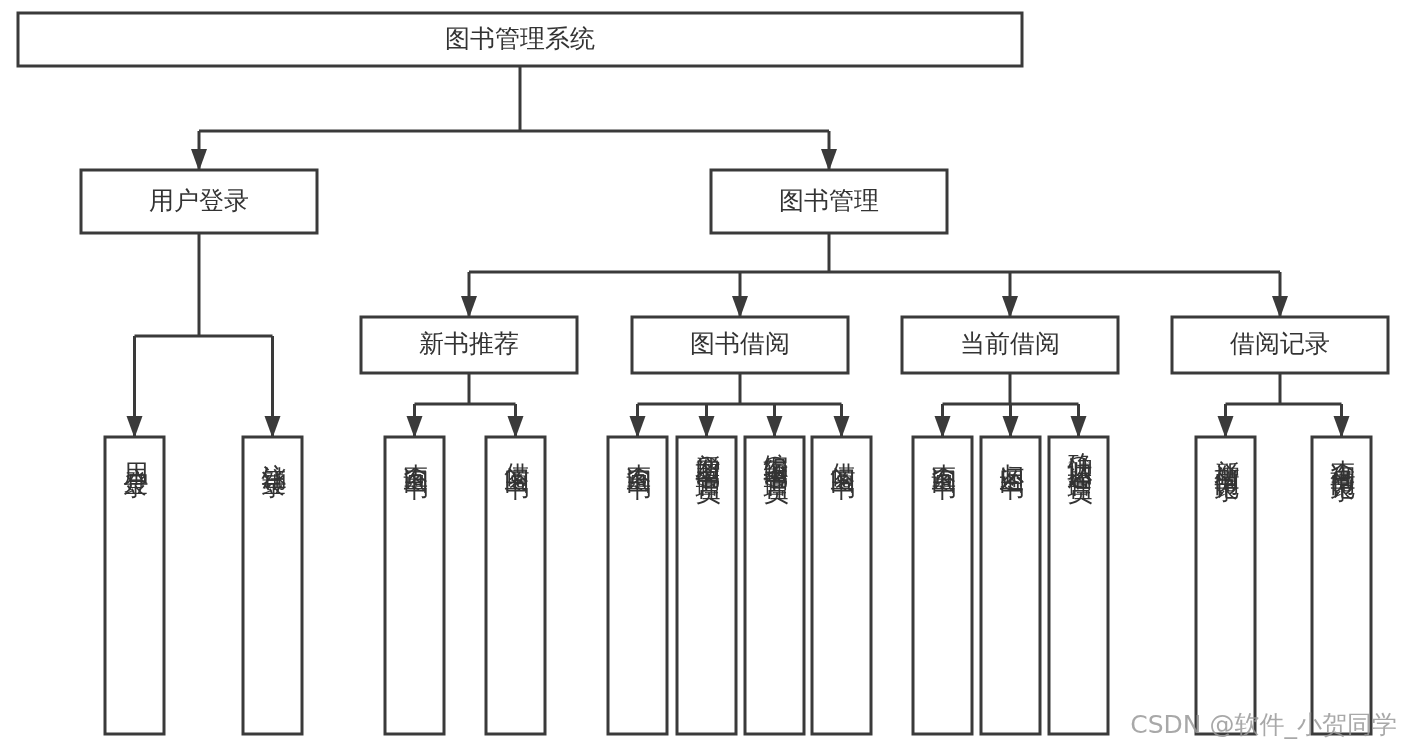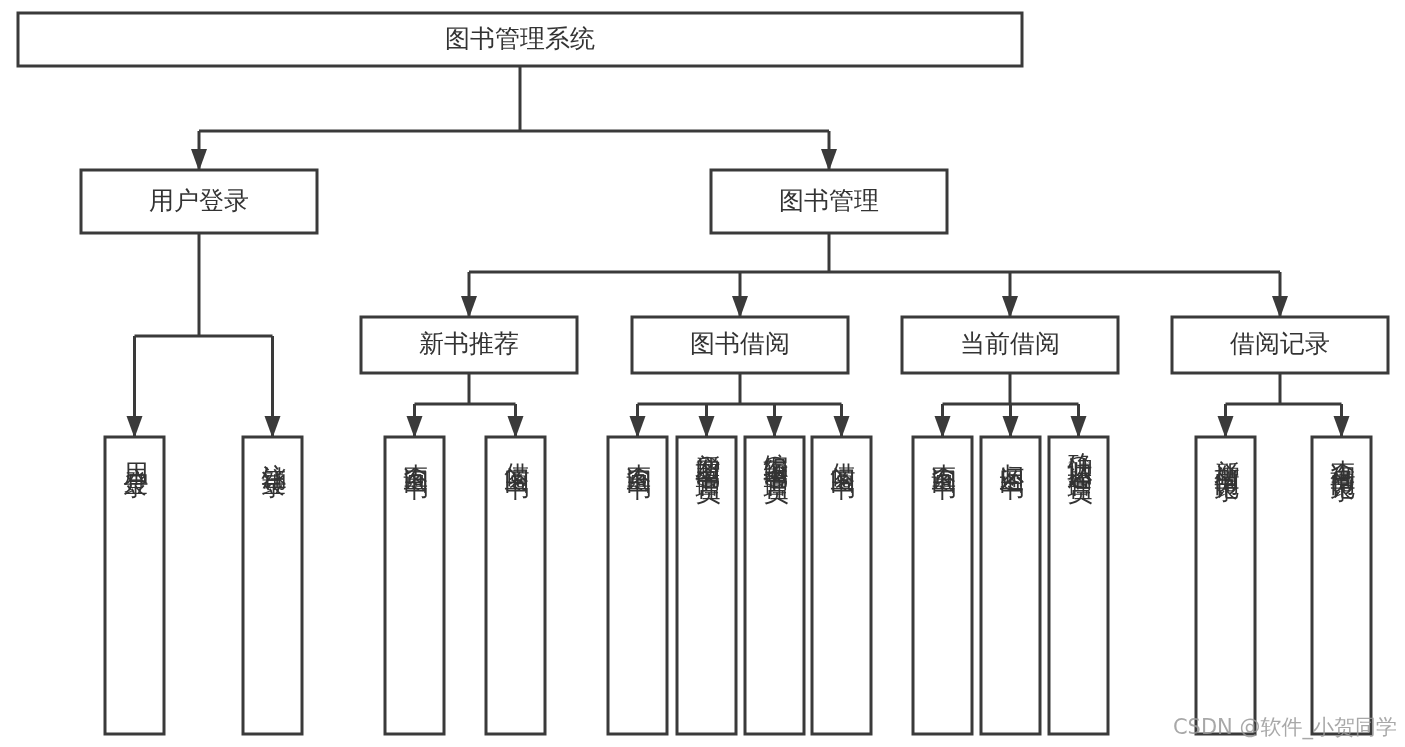--- a/index.html
+++ b/index.html
@@ -45,21 +45,21 @@
     stroke-width: 3;
     fill: none;
     stroke-linecap: butt;
   }
   .edge-arrow { fill: #3a3a3a; stroke: none; }
   .watermark {
     position: absolute;
     right: 8px;
     bottom: 6px;
     font-family: "DejaVu Sans", "Liberation Sans", sans-serif;
-    font-size: 21px;
+    font-size: 25px;
     color: #9a9a9a;
     white-space: nowrap;
     opacity: 0.85;
     pointer-events: none;
   }
 </style>
 </head>
 <body>
 
 <div id="diagram-root">

